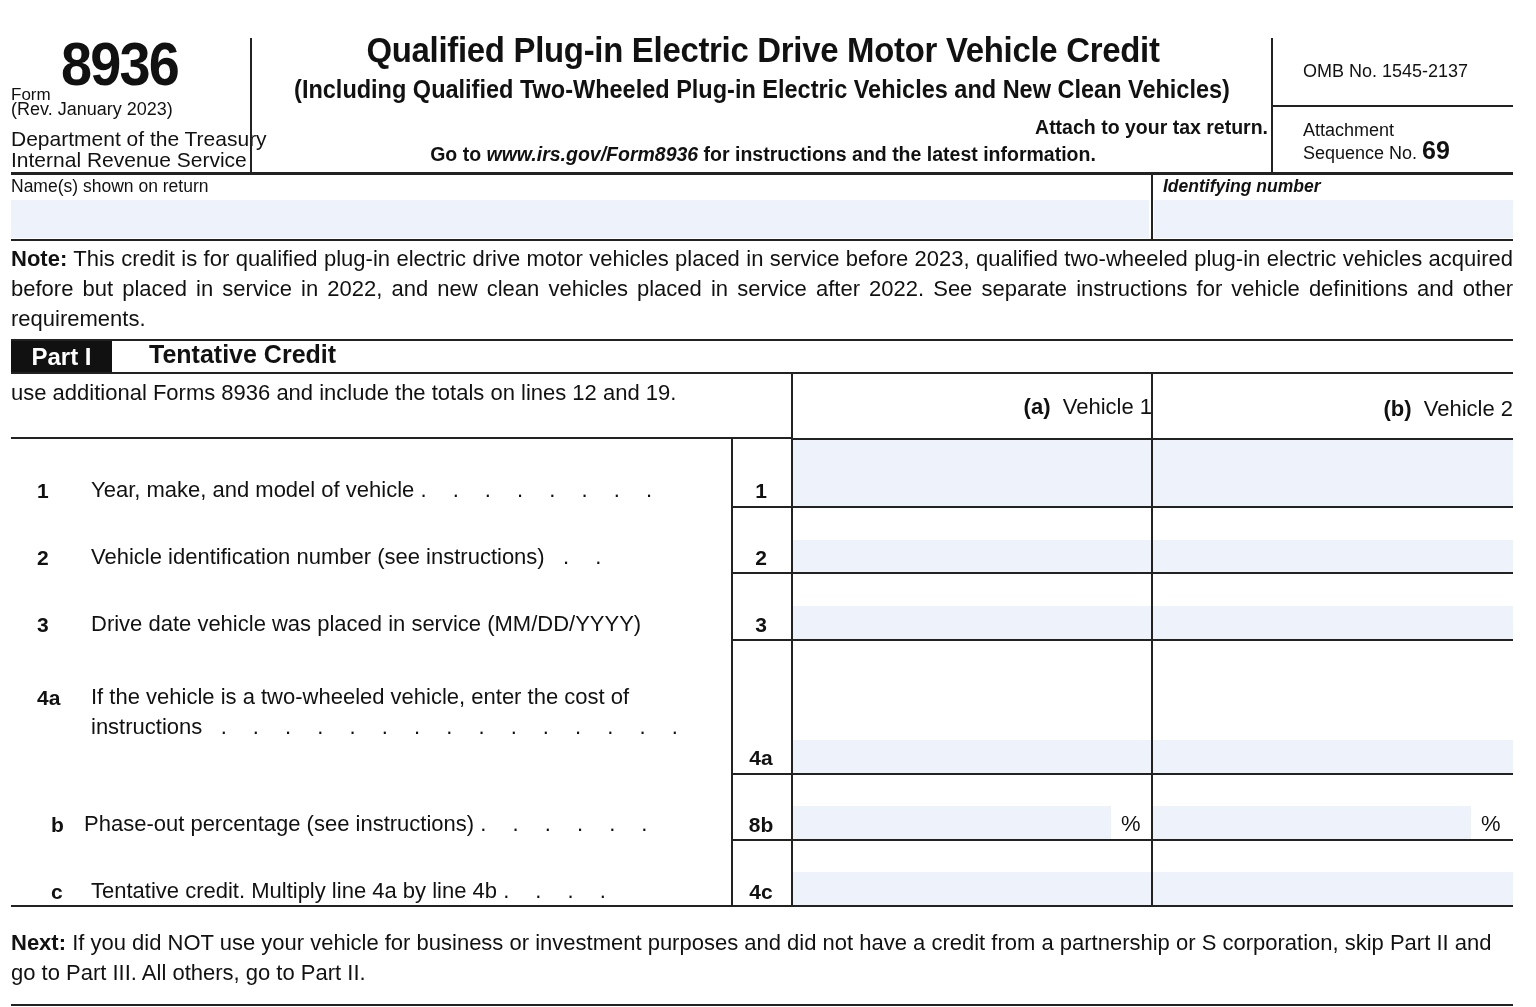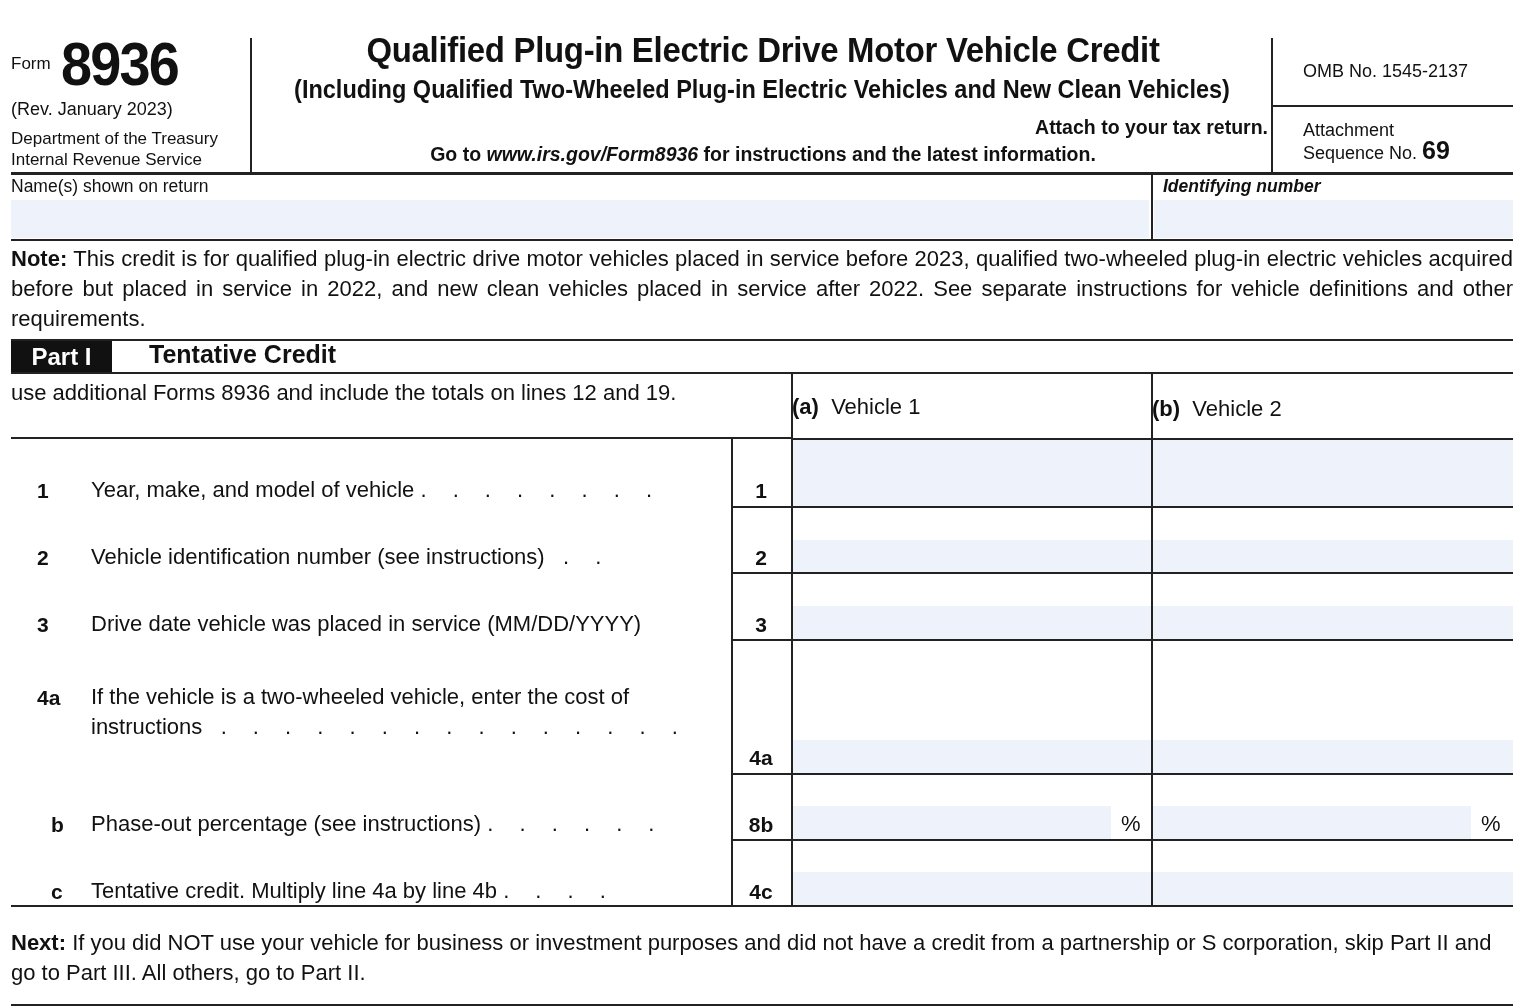--- a/index.html
+++ b/index.html
@@ -3,37 +3,37 @@
 <meta charset="utf-8">
 <style>
   html, body { margin: 0; padding: 0; background: #ffffff; }
   body { width: 1536px; height: 1007px; position: relative; overflow: hidden;
          font-family: "Liberation Sans", "DejaVu Sans", sans-serif; color: #111; }
   .abs { position: absolute; }
   .hline { position: absolute; background: #222; height: 2px; }
   .vline { position: absolute; background: #222; width: 2px; }
   .field { position: absolute; background: #eef2fa; border: none; outline: none;
            font-family: "Liberation Sans", sans-serif; font-size: 20px; padding: 0 6px; box-sizing: border-box; }
-  .form-word { left: 11px; top: 54px; font-size: 17px; }
+  .form-word { left: 11px; top: 85px; font-size: 17px; }
   .form-num { left: 61px; top: 28px; font-size: 62px; font-weight: 900; letter-spacing: -2px; transform: scaleX(0.9); transform-origin: left top; }
   .rev { left: 11px; top: 99px; font-size: 18px; }
-  .dept { left: 11px; top: 128px; font-size: 17px; line-height: 21px; }
+  .dept { left: 11px; top: 128px; font-size: 21px; line-height: 21px; }
   .title { left: 258px; width: 1010px; top: 30px; text-align: center; font-size: 35px; font-weight: 700; letter-spacing: -0.3px; transform: scaleX(0.94); }
   .subtitle { left: 252px; width: 1020px; top: 75px; text-align: center; font-size: 25px; font-weight: 700; transform: scaleX(0.94); }
   .attach { left: 258px; width: 1010px; top: 116px; text-align: right; font-size: 19.5px; font-weight: 700; }
   .goto { left: 258px; width: 1010px; top: 143px; text-align: center; font-size: 19.5px; font-weight: 700; }
   .omb { left: 1303px; top: 61px; font-size: 18px; }
   .attachment { left: 1303px; top: 120px; font-size: 18px; line-height: 20px; }
   .seq { font-size: 25px; font-weight: 700; }
   .label-sm { font-size: 17.5px; }
   .note { left: 11px; top: 244px; width: 1502px; font-size: 22px; line-height: 30px; text-align: justify; }
   .part-badge { left: 11px; top: 341px; width: 101px; height: 32px; background: #111; color: #fff; font-size: 24px; font-weight: 700; line-height: 32px; text-align: center; }
   .part-title { left: 149px; top: 340px; font-size: 25px; font-weight: 700; }
   .instr { left: 11px; top: 379px; font-size: 22px; line-height: 28px; }
-  .colhead { font-size: 22px; text-align: left; }
+  .colhead { font-size: 22px; text-align: right; }
   .lnum { font-size: 21px; font-weight: 700; }
   .ltext { font-size: 22px; line-height: 30px; }
   .dots { letter-spacing: 10px; }
   .boxnum { font-size: 21px; font-weight: 700; width: 60px; text-align: center; }
   .pct { font-size: 22px; }
   .next { left: 11px; top: 928px; width: 1510px; font-size: 22px; line-height: 30px; }
 </style>
 </head>
 <body>
 
@@ -115,21 +115,21 @@
 <div class="abs lnum" style="left:37px; top:686px;">4a</div>
 <div class="abs ltext" style="left:91px; top:682px; width:622px; text-align:justify;">
   <div>If the vehicle is a two-wheeled vehicle, enter the cost of</div>
   <div><span>instructions</span> &nbsp; <span class="dots">. . . . . . . . . . . . . . .</span></div>
 </div>
 <div class="abs boxnum" style="left:731px; top:746px;">4a</div>
 <input class="field" style="left: 793px; top: 740px; width: 358px; height: 33px;" value="">
 <input class="field" style="left: 1153px; top: 740px; width: 360px; height: 33px;" value="">
 
 <div class="abs lnum" style="left:51px; top:813px;">b</div>
-<div class="abs ltext" style="left:91px; top:809px;"><span>Phase-out percentage (see instructions)</span> <span class="dots">. . . . . .</span></div>
+<div class="abs ltext" style="left:84px; top:809px;"><span>Phase-out percentage (see instructions)</span> <span class="dots">. . . . . .</span></div>
 <div class="abs boxnum" style="left:731px; top:813px;">8b</div>
 <input class="field" style="left: 793px; top: 806px; width: 318px; height: 33px;" value="">
 <div class="abs pct" style="left:1121px; top:811px;">%</div>
 <input class="field" style="left: 1153px; top: 806px; width: 318px; height: 33px;" value="">
 <div class="abs pct" style="left:1481px; top:811px;">%</div>
 
 <div class="abs lnum" style="left:51px; top:880px;">c</div>
 <div class="abs ltext" style="left:91px; top:876px;"><span>Tentative credit. Multiply line 4a by line 4b</span> <span class="dots">. . . .</span></div>
 <div class="abs boxnum" style="left:731px; top:880px;">4c</div>
 <input class="field" style="left: 793px; top: 872px; width: 358px; height: 33px;" value="">

